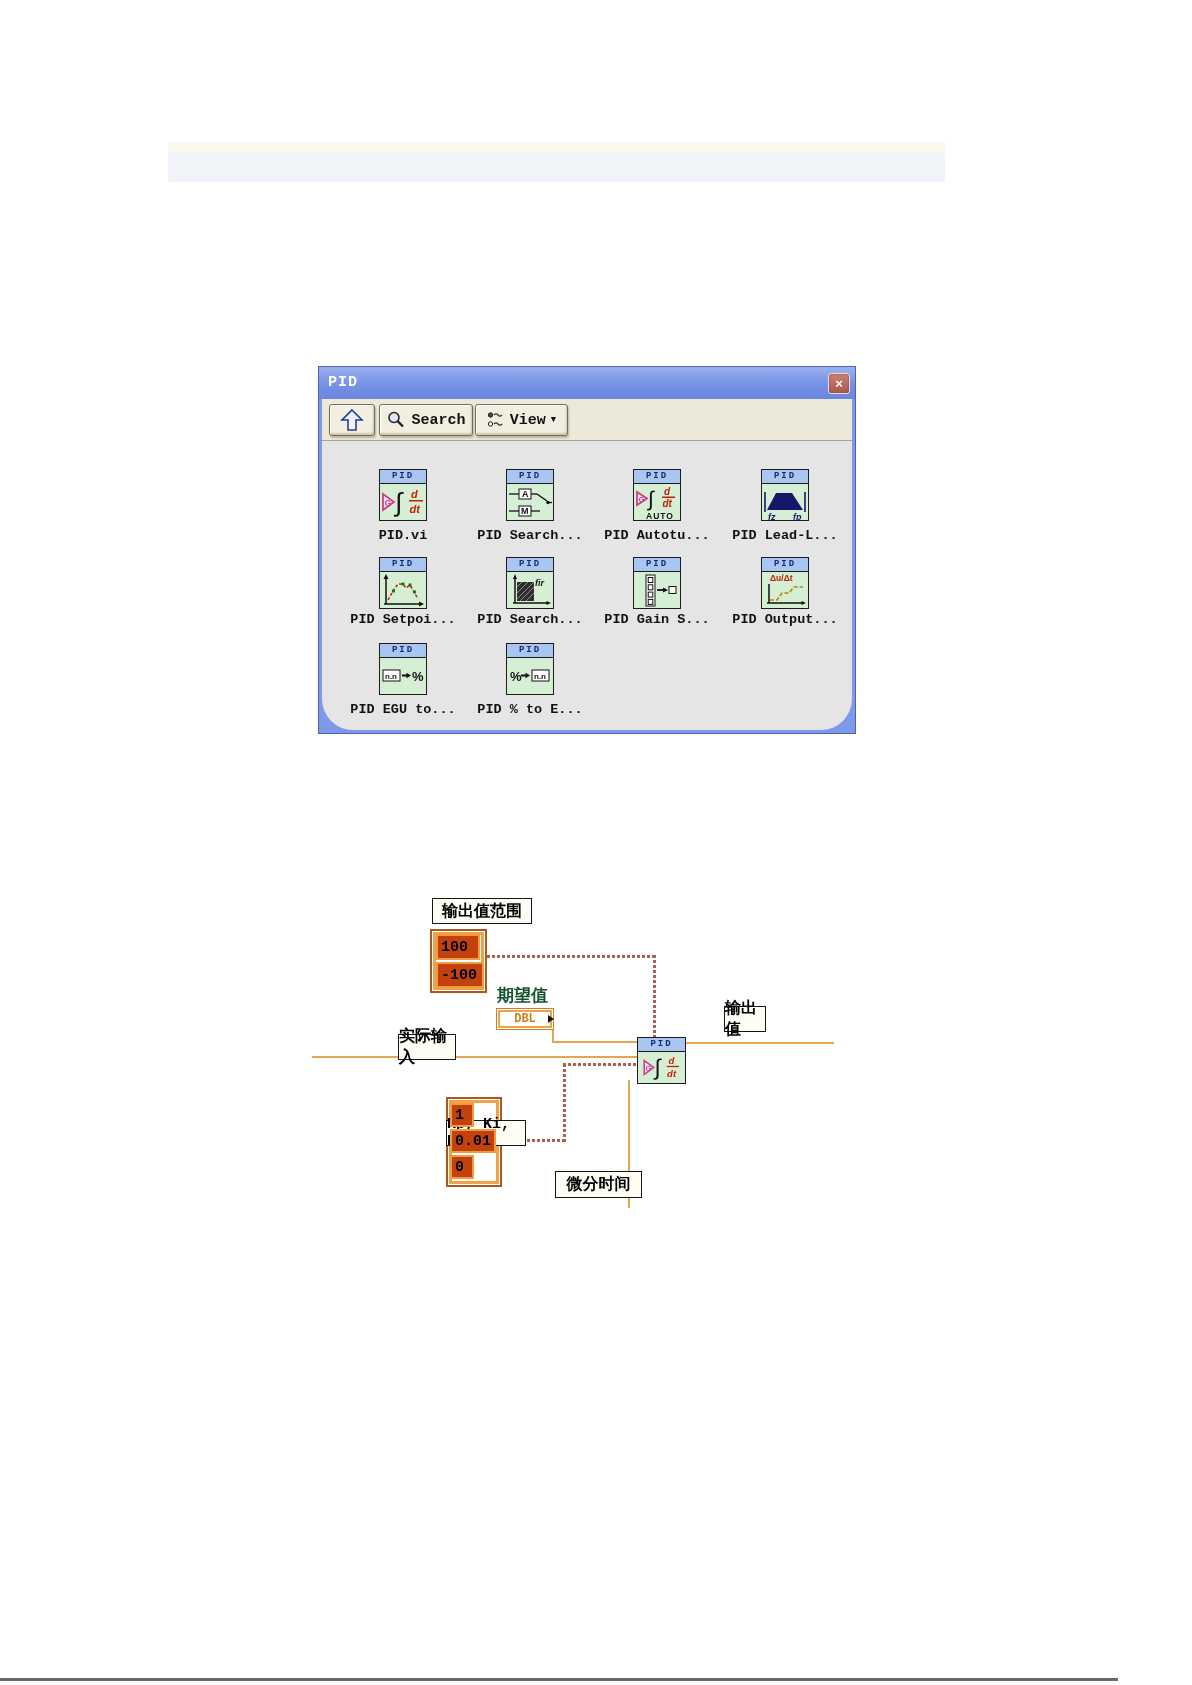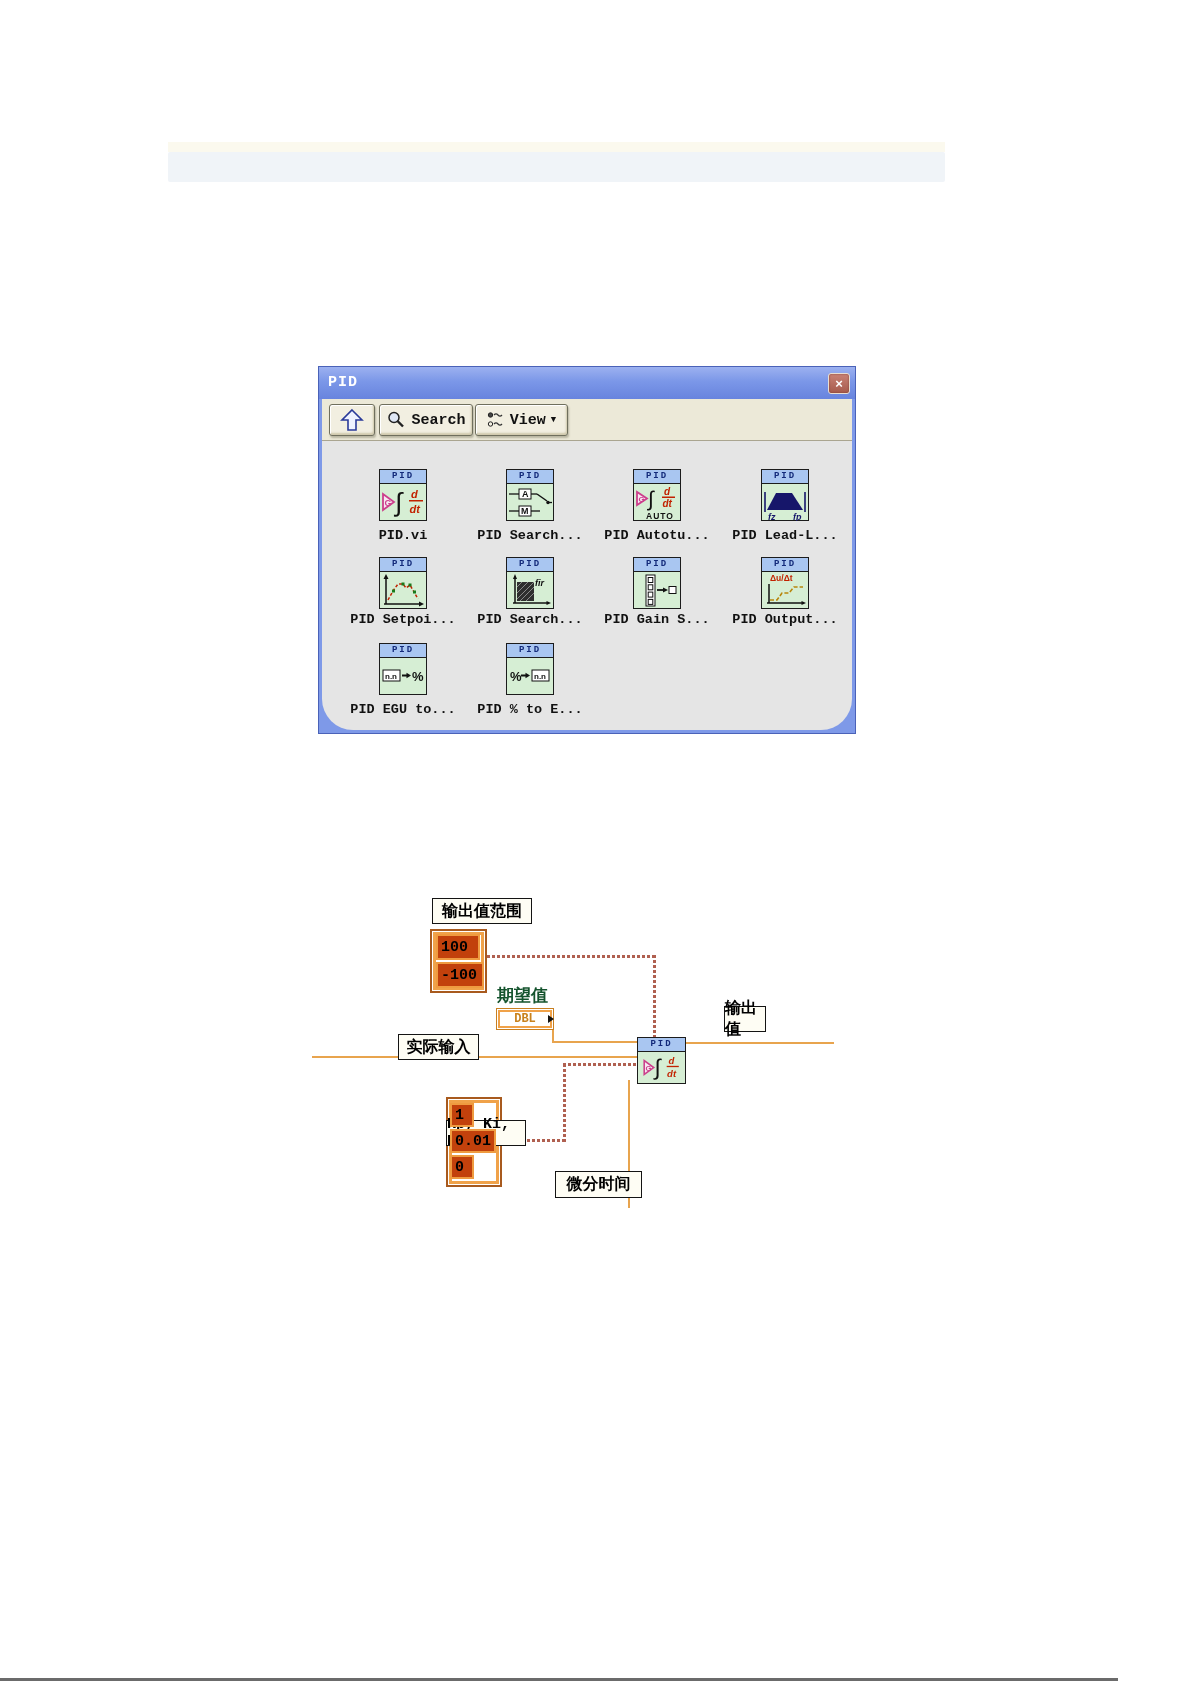--- a/index.html
+++ b/index.html
@@ -269,21 +269,21 @@
   </div>
   <div class="numbox" style="left:436px;top:934px;width:44px;height:26px;">100</div>
   <div class="numbox" style="left:436px;top:962px;width:48px;height:26px;">-100</div>
 
   <div class="freelabel" style="left:497px;top:984px;">期望值</div>
   <div class="dbl">
     <div class="dbl-inner">DBL</div>
     <div class="dbl-arrow"></div>
   </div>
 
-  <div class="lblbox" style="left:398px;top:1034px;width:81px;height:26px;">实际输入</div>
+  <div class="lblbox" style="left:398px;top:1034px;width:58px;height:26px;">实际输入</div>
   <div class="lblbox" style="left:724px;top:1006px;width:42px;height:26px;">输出值</div>
 
   <div class="vi node abs" style="left:637px;top:1037px;width:49px;height:47px;">
     <div class="vih">PID</div>
     <svg class="vib" viewBox="0 0 46 37" style="width:47px;height:32px;">
       <polygon points="3,10 3,26 14,18" fill="#f8e8f2" stroke="#cc3f8c" stroke-width="1.8"></polygon>
       <text x="4.5" y="21.5" font-size="9" font-weight="bold" fill="#cc3f8c">G</text>
       <text x="15" y="27" font-size="26" fill="#111">∫</text>
       <text x="31" y="14" font-size="11" font-weight="bold" font-style="italic" fill="#c22200">d</text>
       <rect x="29" y="16" width="14" height="1.5" fill="#c22200"></rect>

